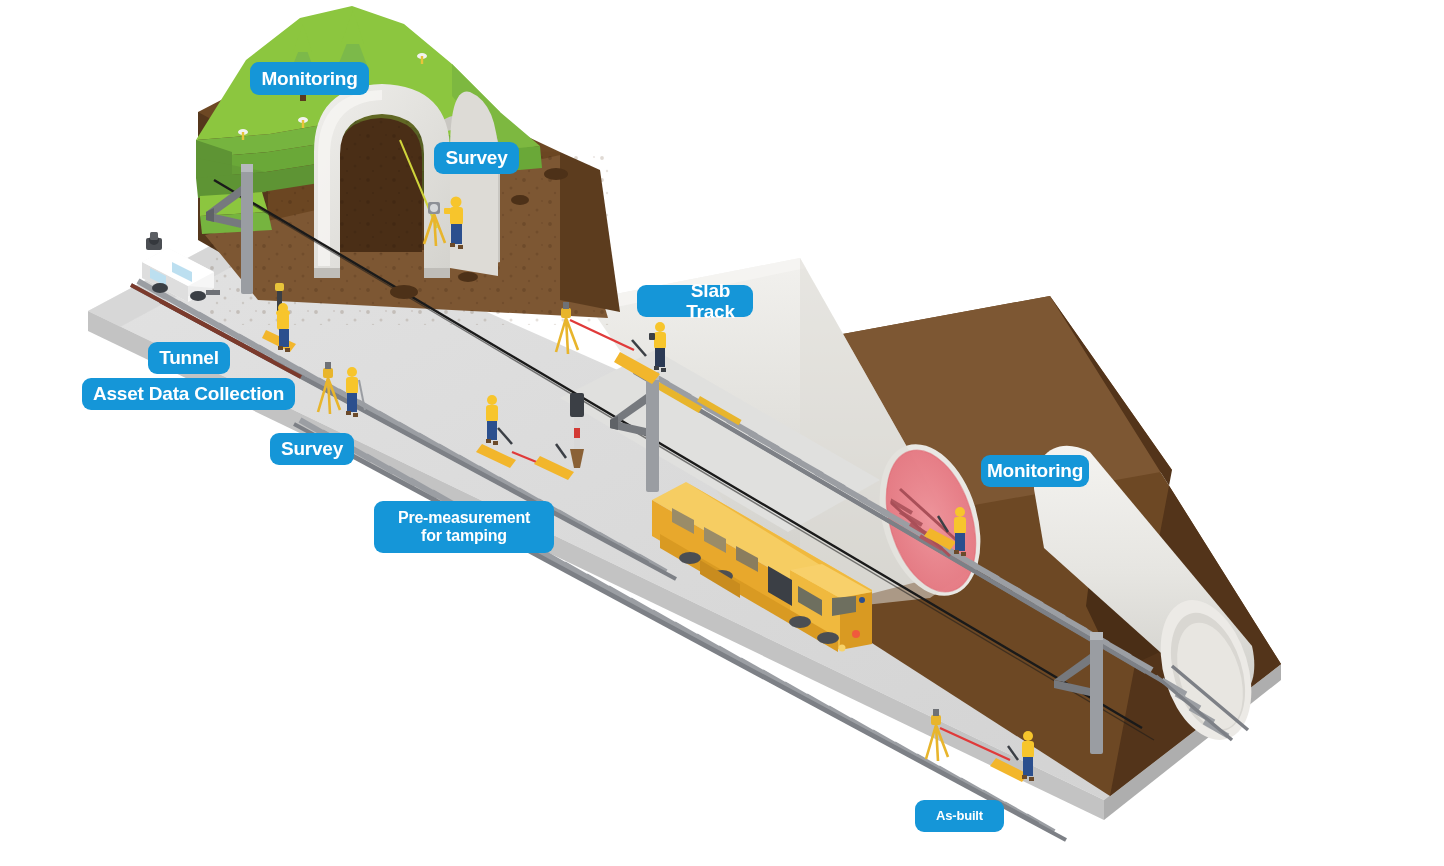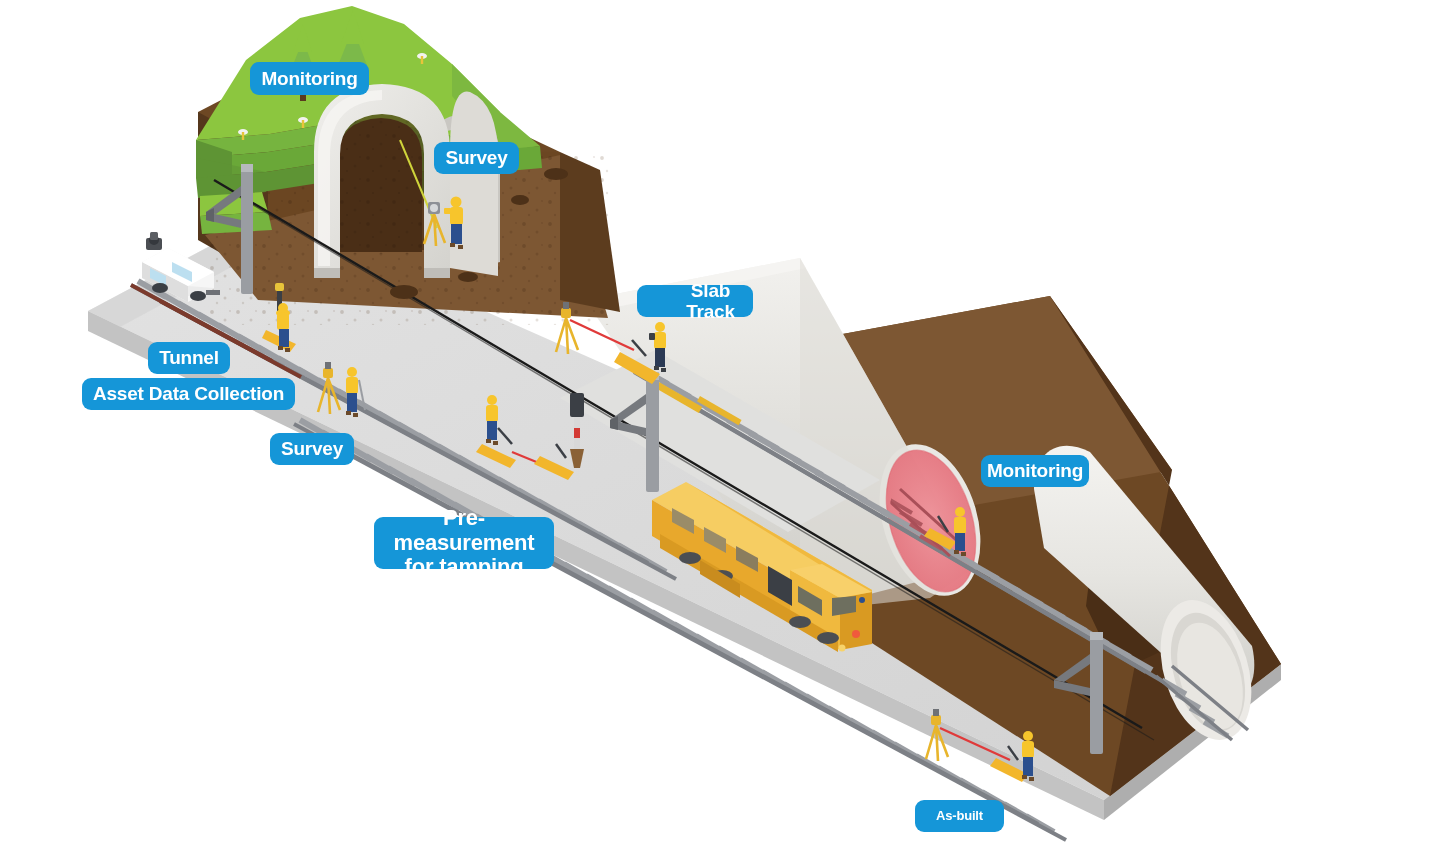--- a/index.html
+++ b/index.html
@@ -26,21 +26,21 @@
     box-sizing:border-box;
     user-select:none;
   }
   .badge.b-monitoring{left:216px;top:62px;width:119px;height:33px;font-size:19px;margin-left:34px;}
   .badge.b-tunnel{left:434px;top:142px;width:85px;height:32px;font-size:19px;}
   .badge.b-design{left:148px;top:342px;width:82px;height:32px;font-size:19px;}
   .badge.b-asset{left:82px;top:378px;width:213px;height:32px;font-size:19px;}
   .badge.b-survey{left:270px;top:433px;width:84px;height:32px;font-size:19px;}
   .badge.b-slab{left:637px;top:285px;width:116px;height:32px;font-size:19px;padding-left:31px;}
   .badge.b-clearance{left:981px;top:455px;width:108px;height:32px;font-size:19px;}
-  .badge.b-premeas{left:374px;top:517px;width:180px;height:52px;font-size:22px;}
+  .badge.b-premeas{left:374px;top:501px;width:180px;height:52px;font-size:16px;}
   .badge.b-asbuilt{left:915px;top:800px;width:89px;height:32px;font-size:13px;}
 </style>
 </head>
 <body>
 
 <div id="stage">
 
   <svg id="scene" viewBox="0 0 1444 866" xmlns="http://www.w3.org/2000/svg">
     <defs>
 

